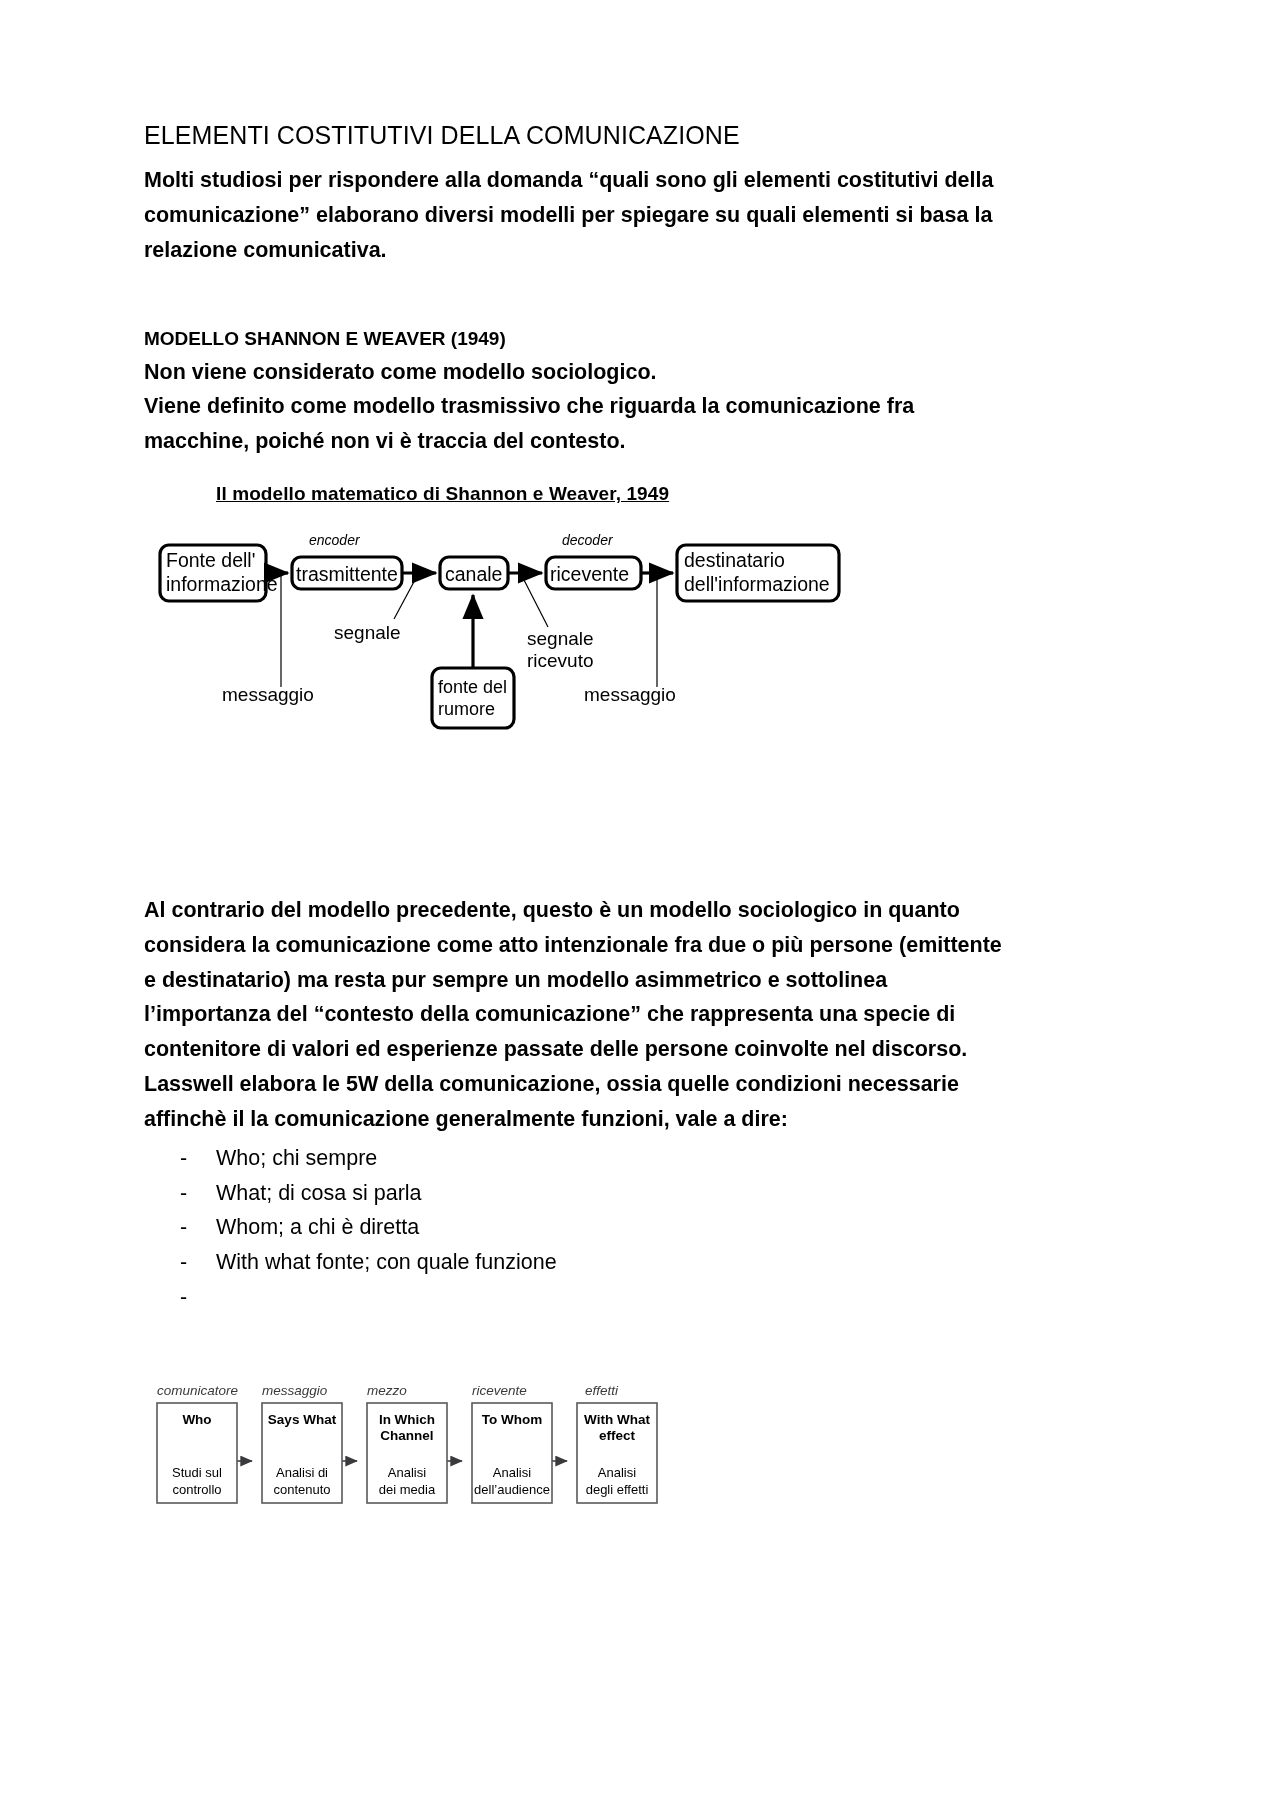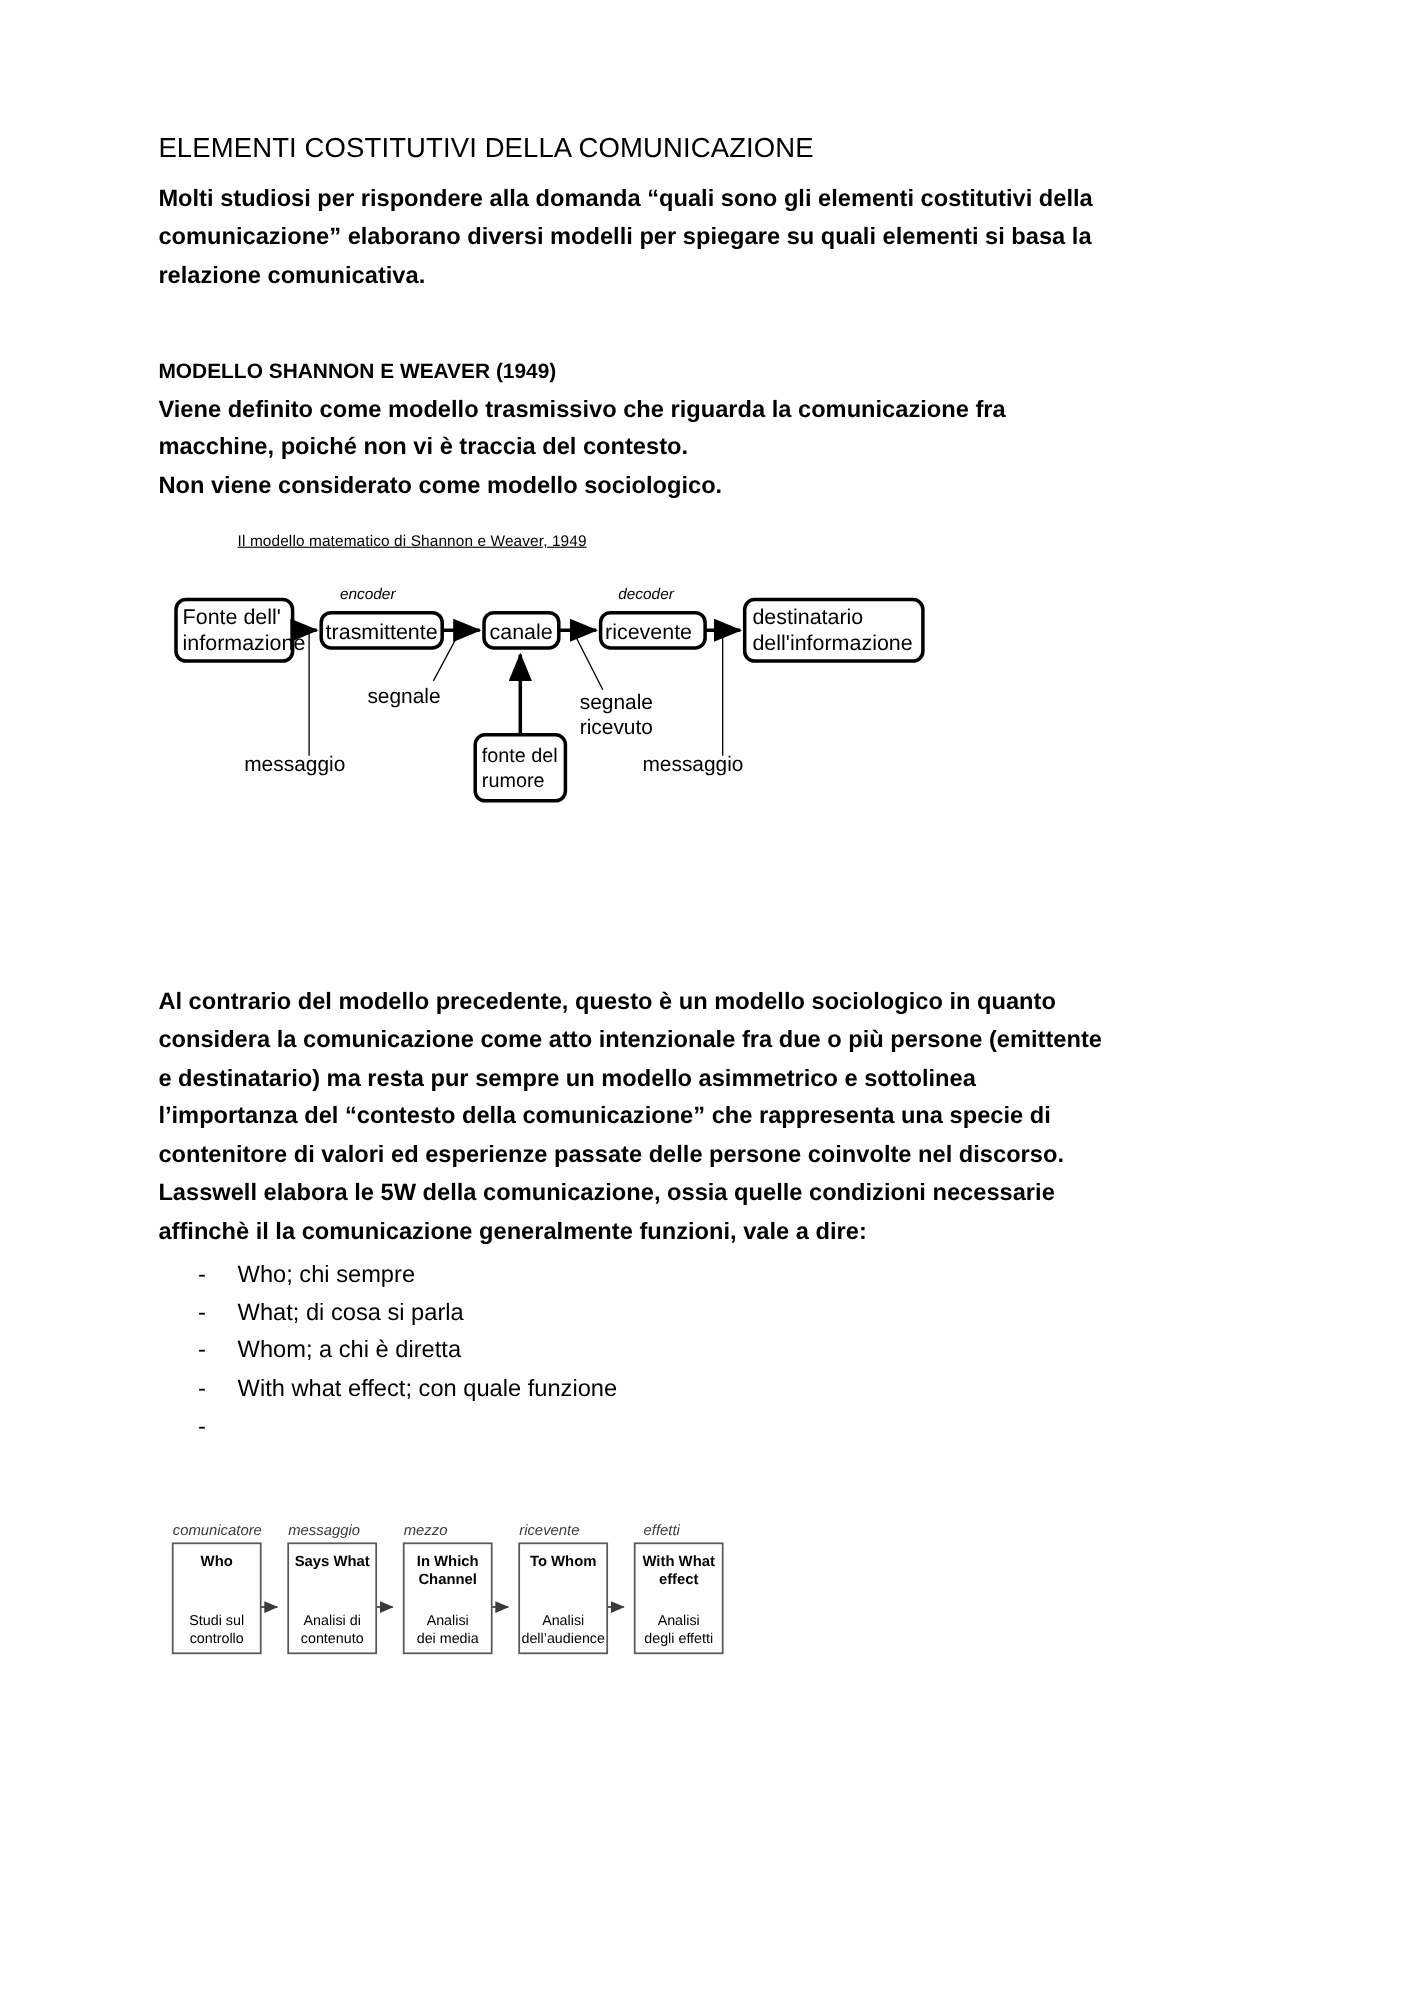--- a/index.html
+++ b/index.html
@@ -52,22 +52,22 @@
   .spacer-lg { height: 56px; }
 
   
   .shannon-wrap {
     position: relative;
     margin-top: 24px;
     width: 880px;
     height: 260px;
   }
   .diagram-heading {
-    font-size: 14px;
-    font-weight: 400;
+    font-size: 19px;
+    font-weight: 700;
     text-decoration: underline;
     margin: 0 0 10px 72px;
     letter-spacing: 0.1px;
   }
   .shannon-svg-box {
     position: absolute;
     left: 0;
     top: 40px;
     width: 880px;
     height: 215px;
@@ -106,22 +106,22 @@
 <div class="page">
   <div class="content">
 
     <h1 class="doc-title">ELEMENTI COSTITUTIVI DELLA COMUNICAZIONE</h1>
 
     <p class="para">Molti studiosi per rispondere alla domanda “quali sono gli elementi costitutivi della comunicazione” elaborano diversi modelli per spiegare su quali elementi si basa la relazione comunicativa.</p>
 
     <div class="spacer-lg"></div>
 
     <h2 class="section-title">MODELLO SHANNON E WEAVER (1949)</h2>
+    <p class="para">Non viene considerato come modello sociologico.</p>
     <p class="para">Viene definito come modello trasmissivo che riguarda la comunicazione fra macchine, poiché non vi è traccia del contesto.</p>
-    <p class="para">Non viene considerato come modello sociologico.</p>
 
     <div class="shannon-wrap">
       <div class="diagram-heading">Il modello matematico di Shannon e Weaver, 1949</div>
 
       <div class="shannon-svg-box">
         <svg width="880" height="215" viewBox="0 0 880 215" xmlns="http://www.w3.org/2000/svg">
           <defs>
             <marker id="arrHead" markerWidth="9" markerHeight="9" refX="7.5" refY="3.3" orient="auto">
               <path d="M0,0 L8,3.3 L0,6.6 z" fill="#000"></path>
             </marker>
@@ -180,21 +180,21 @@
       <li>
           <span class="dash">-</span>
           <span>What; di cosa si parla</span>
         </li>
       <li>
           <span class="dash">-</span>
           <span>Whom; a chi è diretta</span>
         </li>
       <li>
           <span class="dash">-</span>
-          <span>With what effect; con quale funzione</span>
+          <span>With what fonte; con quale funzione</span>
         </li>
       <li>
           <span class="dash">-</span>
         </li>
     </ul>
 
     <div class="lasswell-wrap">
       <svg width="580" height="135" viewBox="0 0 580 135" xmlns="http://www.w3.org/2000/svg">
         <defs>
           <marker id="lwArrow" markerWidth="8" markerHeight="8" refX="6.5" refY="3" orient="auto">

